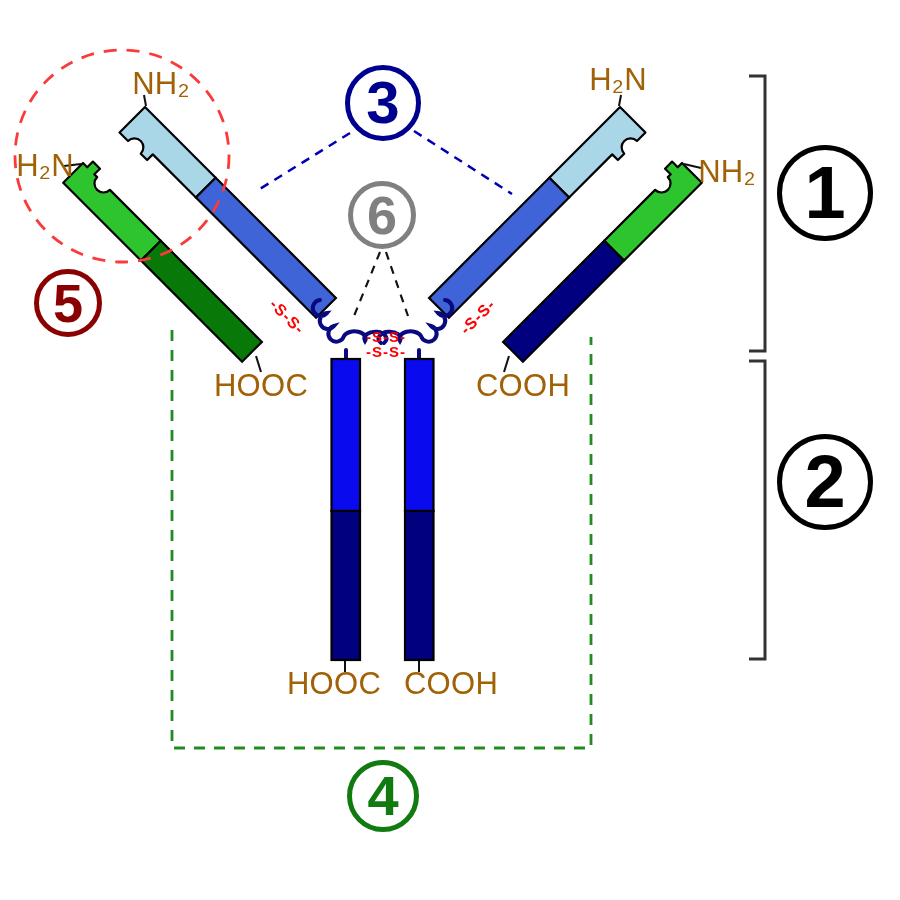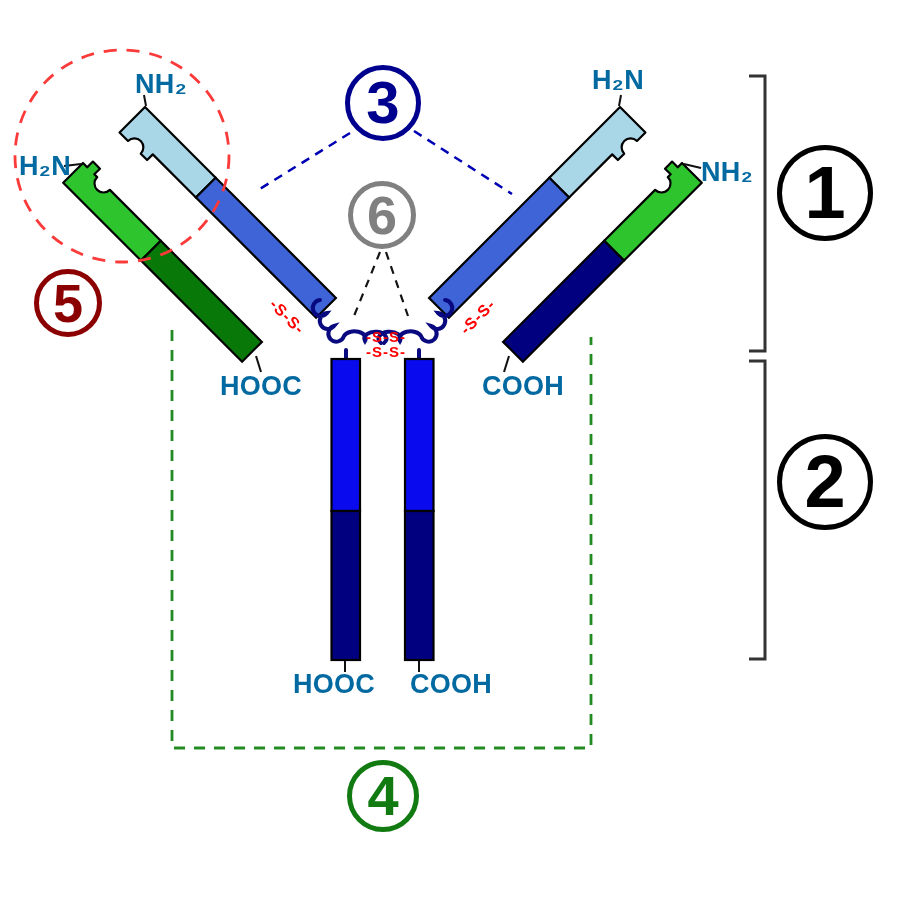--- a/index.html
+++ b/index.html
@@ -3,21 +3,21 @@
 <meta charset="utf-8">
 <style>
   html,body{margin:0;padding:0;background:#fff;}
   #stage{
     position:relative;width:900px;height:900px;background:#ffffff;overflow:hidden;
     font-family:"Liberation Sans","DejaVu Sans",sans-serif;
   }
   #stage svg{position:absolute;left:0;top:0;}
   .lbl{
     position:absolute;transform:translate(-50%,-50%);
-    font-size:27px;color:#0369a1;white-space:nowrap;letter-spacing:0.3px;font-weight:bold;
+    font-size:31px;color:#a16207;white-space:nowrap;letter-spacing:0.3px;
   }
   .ss{
     position:absolute;transform:translate(-50%,-50%);
     font-size:16px;font-weight:bold;color:#ff0000;white-space:nowrap;letter-spacing:1px;
   }
   .ss.rot45{transform:translate(-50%,-50%) rotate(45deg);}
   .ss.rotm45{transform:translate(-50%,-50%) rotate(-45deg);}
   .ss.small{font-size:15px;}
   .marker{
     position:absolute;box-sizing:border-box;border-radius:50%;

